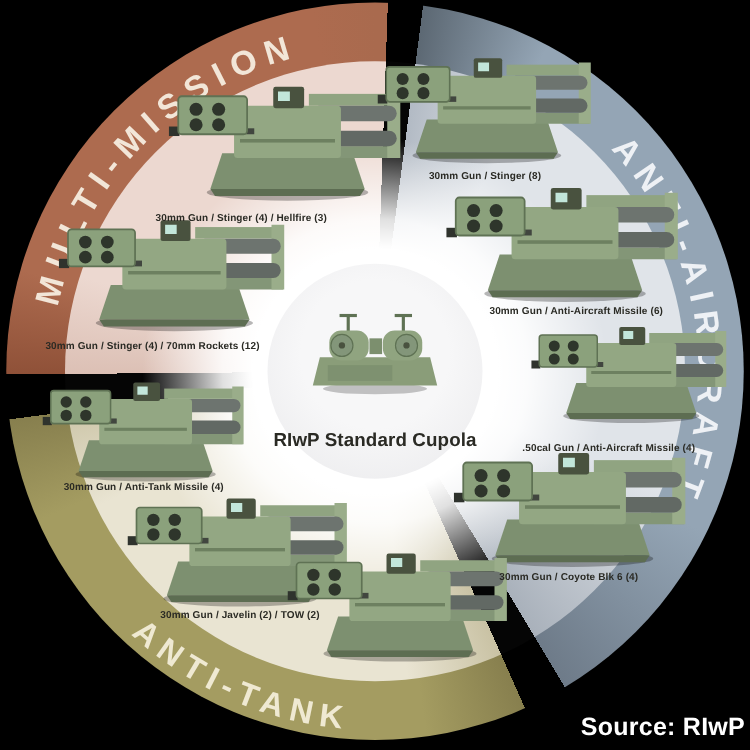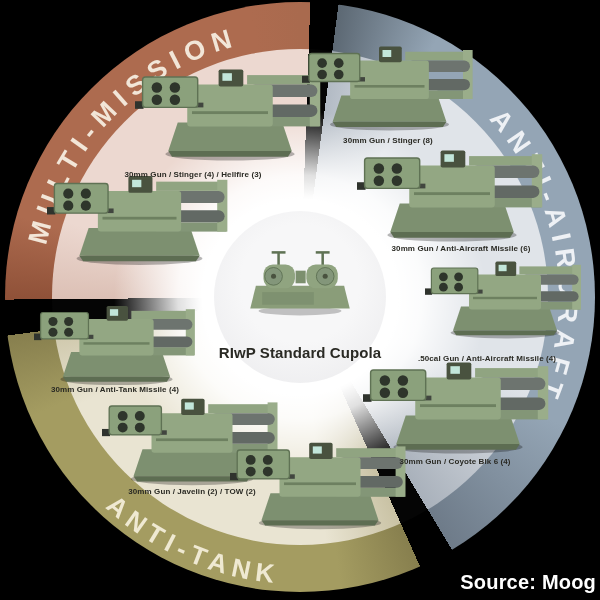--- a/index.html
+++ b/index.html
@@ -204,23 +204,24 @@
         <use href="#turret"></use>
       </svg>
     </div>
   <div class="turret tu-c">
       <svg viewBox="0 0 200 110">
         <use href="#cupola"></use>
       </svg>
     </div>
 
   <span class="lbl lb-mm1">30mm Gun / Stinger (4) / Hellfire (3)</span>
+  <span class="lbl lb-mm2">30mm Gun / Stinger (4) / 70mm Rockets (12)</span>
   <span class="lbl lb-aa1">30mm Gun / Stinger (8)</span>
   <span class="lbl lb-aa2">30mm Gun / Anti-Aircraft Missile (6)</span>
   <span class="lbl lb-aa3">.50cal Gun / Anti-Aircraft Missile (4)</span>
   <span class="lbl lb-aa4">30mm Gun / Coyote Blk 6 (4)</span>
   <span class="lbl lb-at1">30mm Gun / Anti-Tank Missile (4)</span>
   <span class="lbl lb-at2">30mm Gun / Javelin (2) / TOW (2)</span>
   <span class="lbl lb-c">RIwP Standard Cupola</span>
 
-  <div class="source">Source: Moog</div>
+  <div class="source">Source: RIwP</div>
 
 </div>
 
 </body></html>

